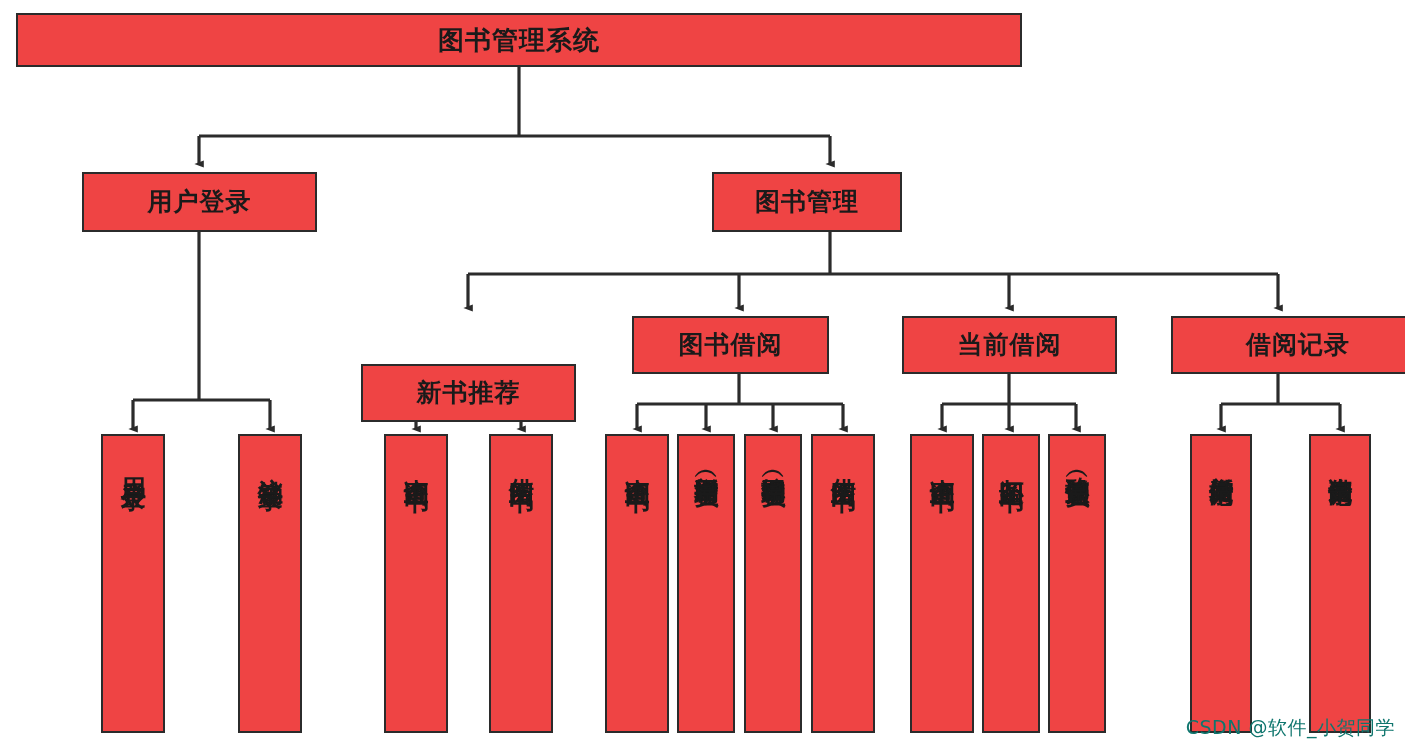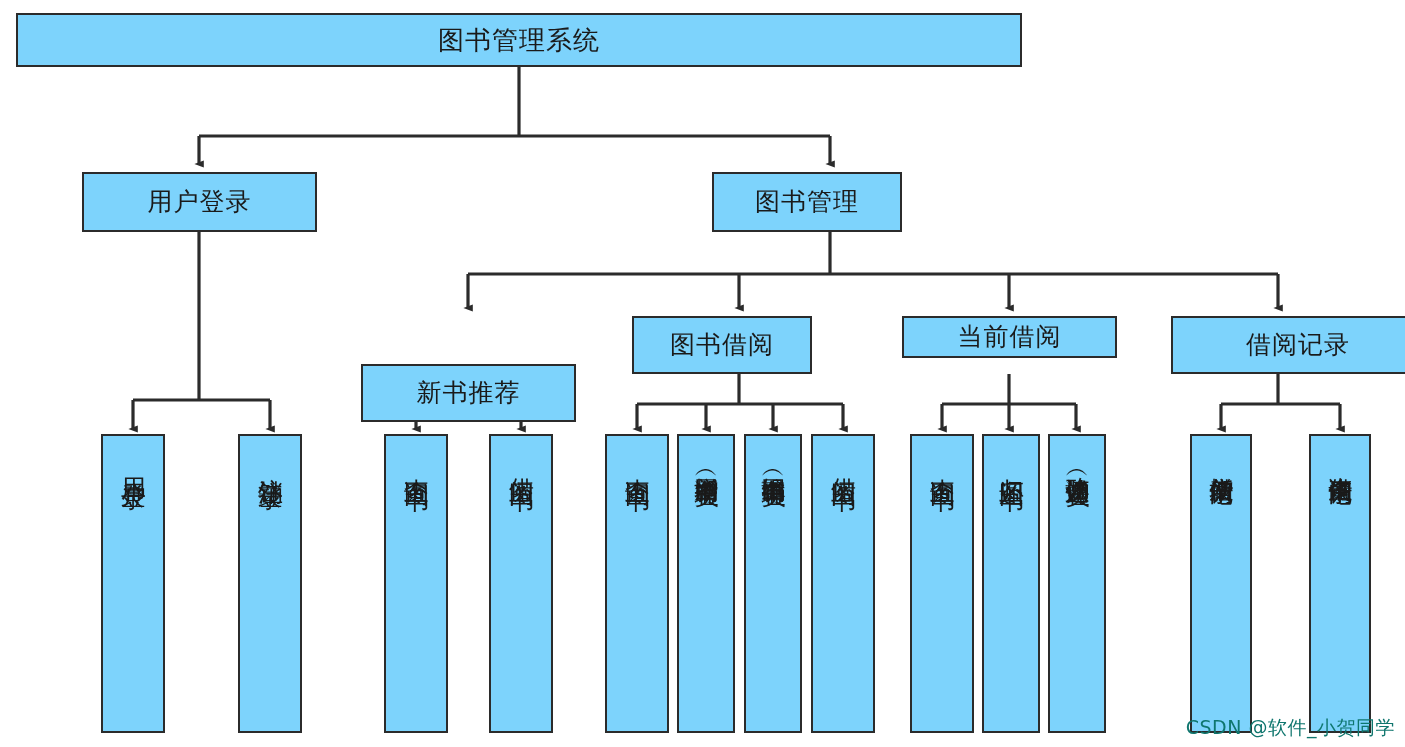--- a/index.html
+++ b/index.html
@@ -21,25 +21,26 @@
     position: absolute;
     left: 0;
     top: 0;
     width: 1405px;
     height: 747px;
   }
   .node {
     position: absolute;
     box-sizing: border-box;
     border: 2.5px solid #2b2b2b;
-    background: #7dd3fc;
+    background: #ef4444;
     display: flex;
     align-items: center;
     justify-content: center;
     color: #1a1a1a;
+    font-weight: bold;
   }
   .node.horiz {
     font-size: 25px;
     line-height: 1.1;
     letter-spacing: 1px;
   }
   .node.vert {
     align-items: flex-start;
     justify-content: center;
     padding-top: 22px;
@@ -133,24 +134,24 @@
   <div class="node horiz" style="left:82px; top:172px; width:235px; height:60px;">
     <span>用户登录</span>
   </div>
   <div class="node horiz" style="left:712px; top:172px; width:190px; height:60px;">
     <span>图书管理</span>
   </div>
 
   <div class="node horiz" style="left:361px; top:316px; width:215px; height:58px;margin-top:48px;">
     <span>新书推荐</span>
   </div>
-  <div class="node horiz" style="left:632px; top:316px; width:180px; height:58px;">
+  <div class="node horiz" style="left:632px; top:316px; width:197px; height:58px;">
     <span>图书借阅</span>
   </div>
-  <div class="node horiz" style="left:902px; top:316px; width:215px; height:42px;">
+  <div class="node horiz" style="left:902px; top:316px; width:215px; height:58px;">
     <span>当前借阅</span>
   </div>
   <div class="node horiz" style="left:1171px; top:316px; width:254px; height:58px;">
     <span>借阅记录</span>
   </div>
 
   <div class="node vert" style="left:101px; top:434px; width:64px; height:299px;">
     <span class="vlabel">用户登录</span>
   </div>
   <div class="node vert" style="left:238px; top:434px; width:64px; height:299px;">

